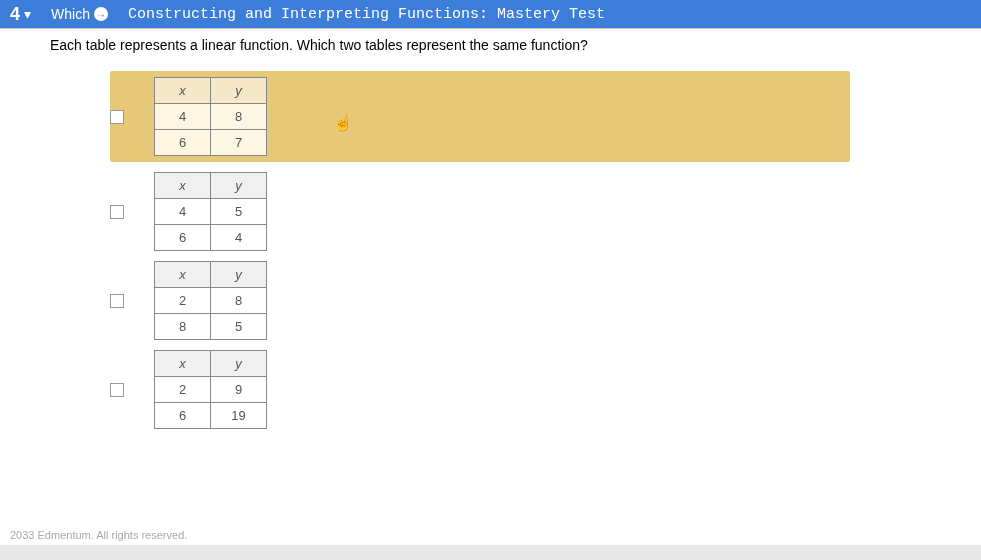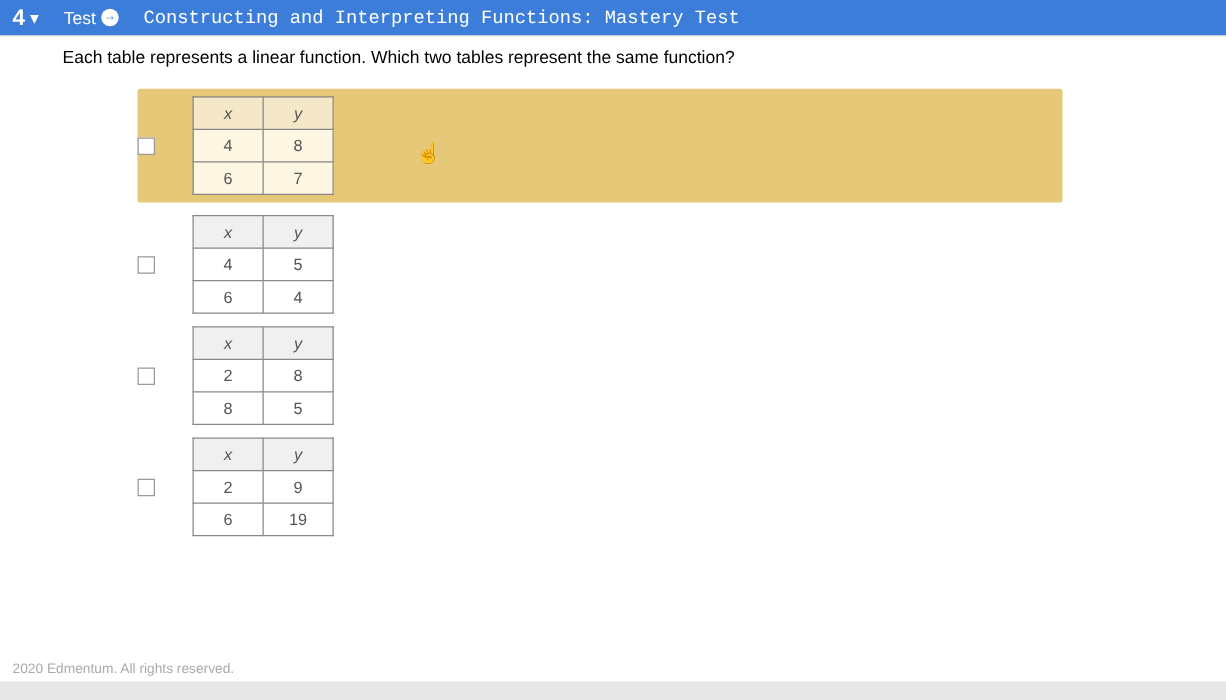--- a/index.html
+++ b/index.html
@@ -24,21 +24,21 @@
     .footer { position: absolute; bottom: 0; left: 0; font-size: 11px; color: #aaa; padding: 4px 10px; }
     .cursor { position: absolute; left: 333px; top: 84px; font-size: 16px; pointer-events: none; }
   </style>
 </head>
 <body>
 
 <div class="header">
   <span class="header-num">4</span>
   <span class="header-chevron">▾</span>
   <span class="next-btn">
-    <span>Test</span>
+    <span>Which</span>
     <span class="arrow-circle">→</span>
   </span>
   <span class="title">Constructing and Interpreting Functions: Mastery Test</span>
 </div>
 
 <div class="content">
   <div class="question">Each table represents a linear function. Which two tables represent the same function?</div>
 
   <div class="options">
 
@@ -118,14 +118,14 @@
               <td>6</td>
               <td>19</td>
             </tr>
       </tbody>
         </table>
     </div>
 
   </div>
 
   <div class="cursor">☝</div>
-  <div class="footer">2020 Edmentum. All rights reserved.</div>
+  <div class="footer">2033 Edmentum. All rights reserved.</div>
 </div>
 
 </body></html>

